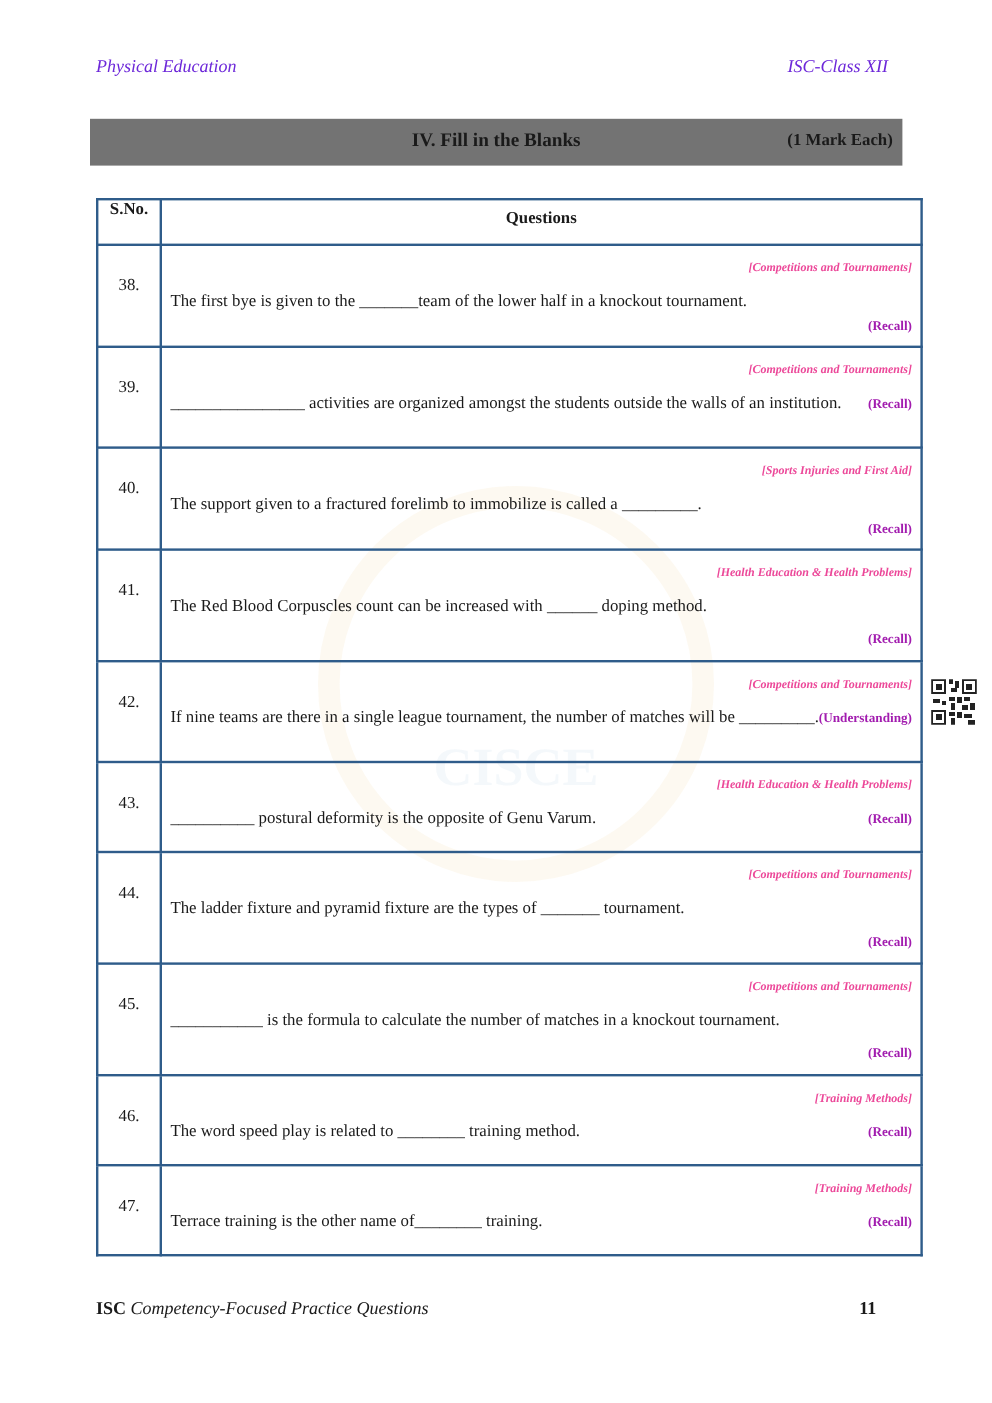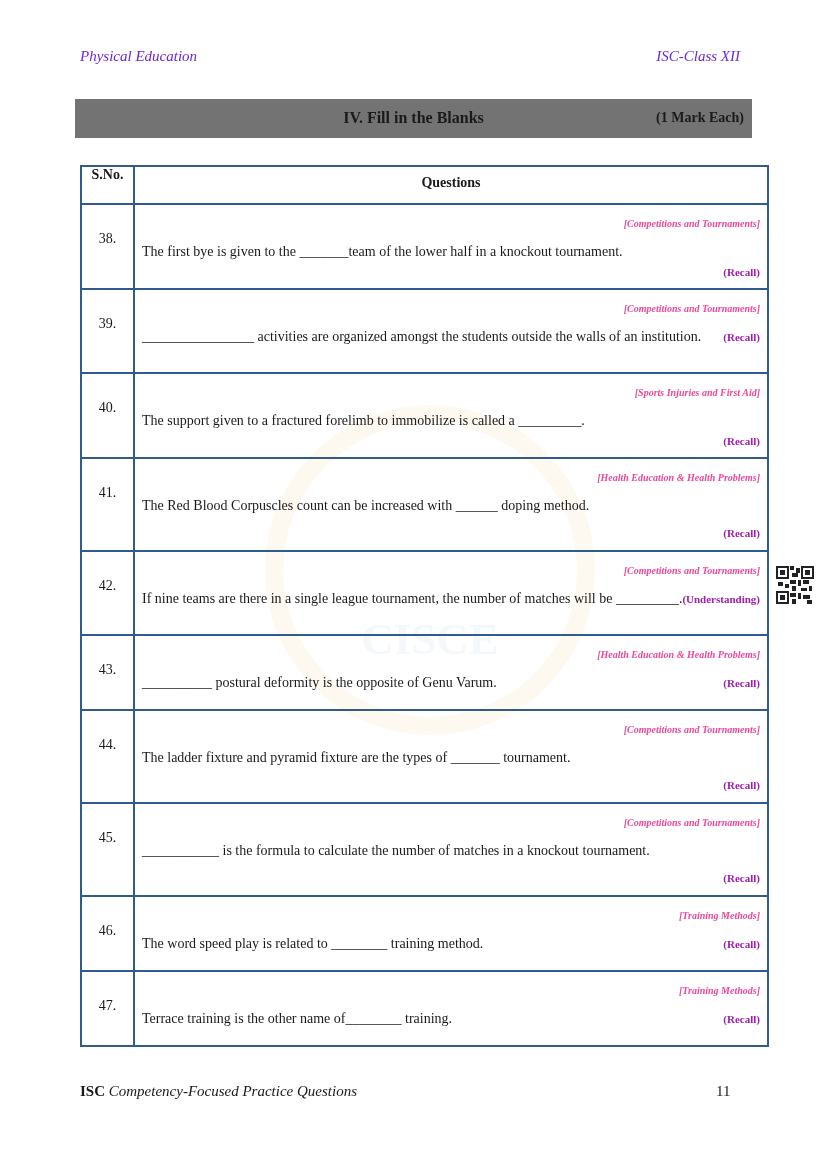--- a/index.html
+++ b/index.html
@@ -27,21 +27,21 @@
   td.sno { text-align: center; font-size: 14px; padding-top: 26px; }
   td.qcell { padding: 9px 7px 6px 7px; font-size: 14px; line-height: 20px; }
   .topic { color: #ec4899; font-style: italic; font-weight: bold; font-size: 10px; margin-bottom: 8px; text-align: right; }
   .qtext { text-align: justify; }
   .level { color: #a21caf; font-weight: bold; font-size: 11px; text-align: right; }
   .level.inline { float: right; }
   .qr { position: absolute; left: 776px; top: 566px; width: 38px; height: 38px; }
   .footer-left { position: absolute; left: 80px; top: 1083px; font-size: 15px; }
   .footer-left b { font-weight: bold; }
   .footer-left i { font-style: italic; margin-top: 38px; }
-  .footer-right { position: absolute; left: 716px; top: 1083px; font-size: 15px; font-weight: normal; }
+  .footer-right { position: absolute; left: 716px; top: 1083px; font-size: 15px; font-weight: bold; }
 </style>
 </head>
 <body>
 
 <div class="running-head rh-left">Physical Education</div>
 <div class="running-head rh-right">ISC-Class XII</div>
 
 <div class="section-band">
   <div class="section-title">IV. Fill in the Blanks</div>
   <div class="section-marks">(1 Mark Each)</div>

